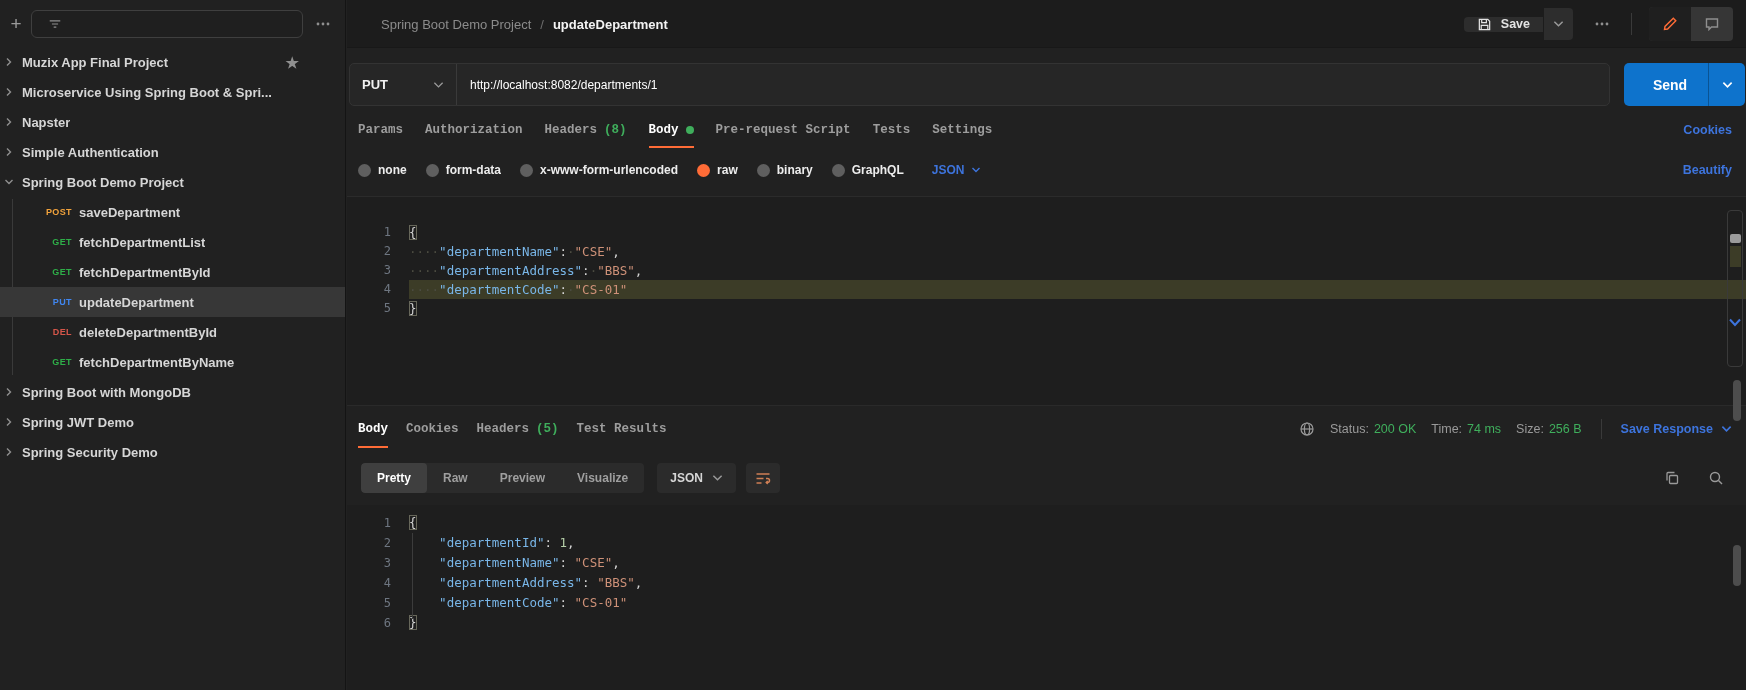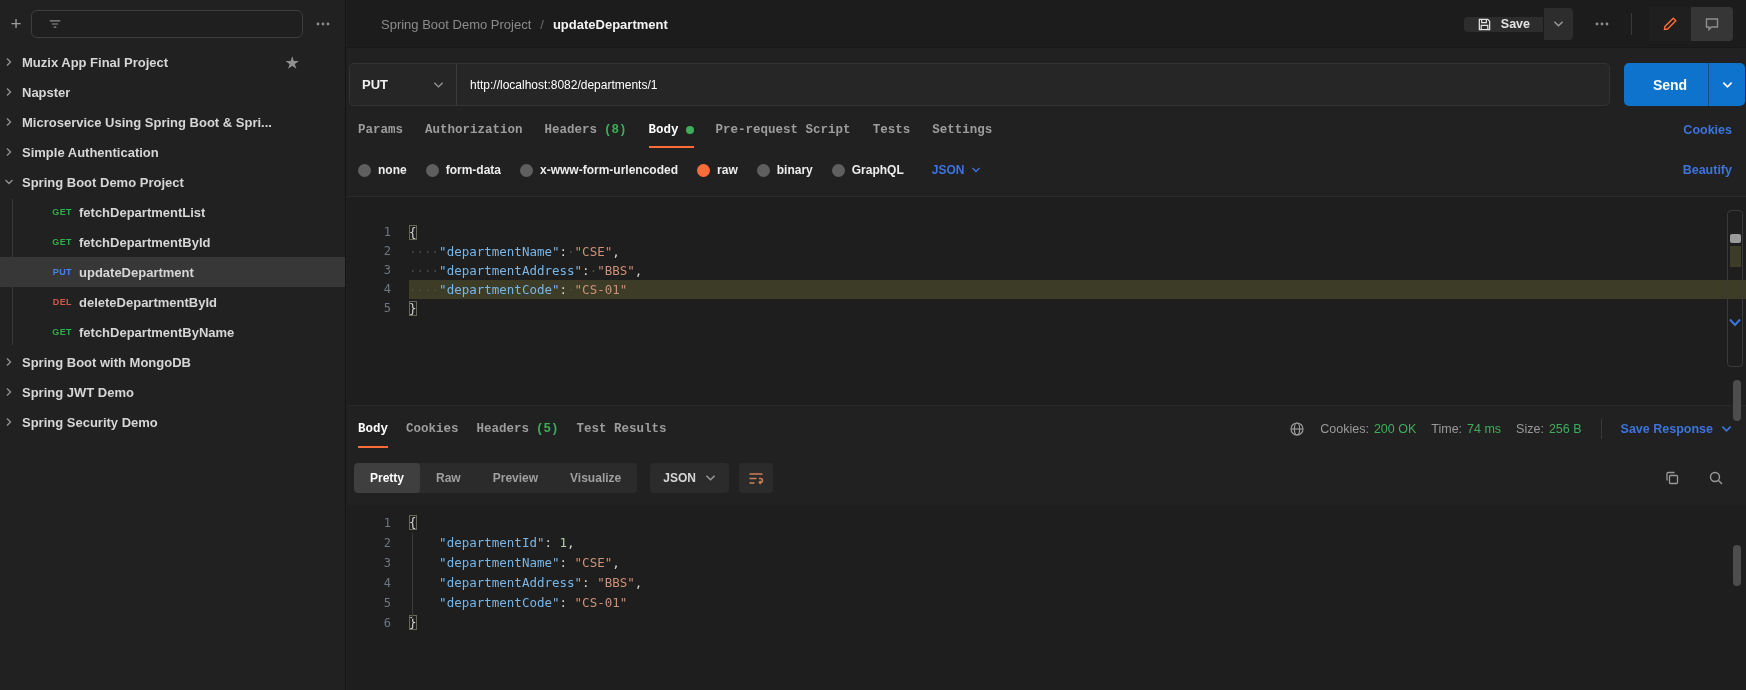--- a/index.html
+++ b/index.html
@@ -101,21 +101,21 @@
   
   .split{position:absolute;left:347px;right:0;top:405px;height:1px;background:#2a2a2a;}
   #resp-tabs{top:406px;height:46px;gap:18px;}
   #resp-tabs .tab.active::after{bottom:4px;}
   .resp-meta{position:absolute;right:14px;top:406px;height:46px;display:flex;align-items:center;gap:15px;font-size:12.5px;}
   .meta-pair{display:flex;gap:5px;align-items:center;}
   .meta-label{color:#9a9a9a;}
   .meta-val{color:var(--green);}
   .meta-div{width:1px;height:20px;background:#3a3a3a;margin:0 4px;}
   .save-resp{display:flex;align-items:center;gap:8px;color:var(--link-blue);font-weight:700;cursor:pointer;}
-  #resp-toolbar{position:absolute;left:343px;right:0;top:458px;height:40px;display:flex;align-items:center;padding-left:11px;}
+  #resp-toolbar{position:absolute;left:350px;right:0;top:458px;height:40px;display:flex;align-items:center;padding-left:11px;}
   .seg{display:flex;height:30px;background:#2b2b2b;border-radius:4px;overflow:hidden;}
   .seg .cell{padding:0 16px;display:flex;align-items:center;font-size:12px;font-weight:600;color:#9f9f9f;cursor:pointer;}
   .seg .cell.active{background:#3f3f3f;color:#fff;border-radius:4px;}
   .tool-btn{margin-left:13px;height:30px;background:#2b2b2b;border-radius:4px;display:flex;align-items:center;gap:9px;padding:0 13px;color:#d6d6d6;font-size:12px;font-weight:700;cursor:pointer;}
   .tool-btn .chev-ic{color:#9a9a9a;}
   .wrap-btn{margin-left:10px;width:34px;height:30px;background:#2b2b2b;border-radius:4px;display:flex;align-items:center;justify-content:center;cursor:pointer;color:#cf7f55;}
   .resp-actions{position:absolute;right:22px;top:458px;height:40px;display:flex;align-items:center;gap:28px;color:#9a9a9a;}
   .resp-actions > *{cursor:pointer;}
 </style>
 </head>
@@ -149,47 +149,51 @@
           </span>
           <span class="lbl">Muzix App Final Project</span>
           <span class="star">★</span>
         </div>
         <div class="row col">
           <span class="chev">
             <svg width="10" height="10" viewBox="0 0 10 10" fill="none" stroke="currentColor" stroke-width="1.4">
               <polyline points="3,1.5 6.5,5 3,8.5"></polyline>
             </svg>
           </span>
+          <span class="lbl">Microservice Using Spring Boot &amp; Spri...</span>
+        </div>
+        <div class="row col">
+          <span class="chev">
+            <svg width="10" height="10" viewBox="0 0 10 10" fill="none" stroke="currentColor" stroke-width="1.4">
+              <polyline points="3,1.5 6.5,5 3,8.5"></polyline>
+            </svg>
+          </span>
           <span class="lbl">Napster</span>
         </div>
         <div class="row col">
           <span class="chev">
             <svg width="10" height="10" viewBox="0 0 10 10" fill="none" stroke="currentColor" stroke-width="1.4">
               <polyline points="3,1.5 6.5,5 3,8.5"></polyline>
             </svg>
           </span>
-          <span class="lbl">Microservice Using Spring Boot &amp; Spri...</span>
-        </div>
-        <div class="row col">
-          <span class="chev">
-            <svg width="10" height="10" viewBox="0 0 10 10" fill="none" stroke="currentColor" stroke-width="1.4">
-              <polyline points="3,1.5 6.5,5 3,8.5"></polyline>
-            </svg>
-          </span>
           <span class="lbl">Simple Authentication</span>
         </div>
         <div class="row col">
           <span class="chev">
             <svg width="10" height="10" viewBox="0 0 10 10" fill="none" stroke="currentColor" stroke-width="1.4">
               <polyline points="1.5,3 5,6.5 8.5,3"></polyline>
             </svg>
           </span>
           <span class="lbl">Spring Boot Demo Project</span>
         </div>
         <div class="children">
+          <div class="row req">
+            <span class="badge" style="color: rgb(242, 163, 60);">POST</span>
+            <span class="lbl">saveDepartment</span>
+          </div>
           <div class="row req">
             <span class="badge" style="color: rgb(46, 174, 72);">GET</span>
             <span class="lbl">fetchDepartmentList</span>
           </div>
           <div class="row req">
             <span class="badge" style="color: rgb(46, 174, 72);">GET</span>
             <span class="lbl">fetchDepartmentById</span>
           </div>
           <div class="row req selected">
             <span class="badge" style="color: rgb(64, 134, 240);">PUT</span>
@@ -406,21 +410,21 @@
         <span>Test Results</span>
       </span>
     </div>
   <div class="resp-meta">
     <svg width="16" height="16" viewBox="0 0 16 16" fill="none" stroke="#9a9a9a" stroke-width="1.2">
       <circle cx="8" cy="8" r="6"></circle>
         <ellipse cx="8" cy="8" rx="2.6" ry="6"></ellipse>
         <path d="M2 8h12"></path>
     </svg>
     <span class="meta-pair">
-      <span class="meta-label">Cookies:</span>
+      <span class="meta-label">Status:</span>
       <span class="meta-val">200 OK</span>
     </span>
     <span class="meta-pair">
       <span class="meta-label">Time:</span>
       <span class="meta-val">74 ms</span>
     </span>
     <span class="meta-pair">
       <span class="meta-label">Size:</span>
       <span class="meta-val">256 B</span>
     </span>

